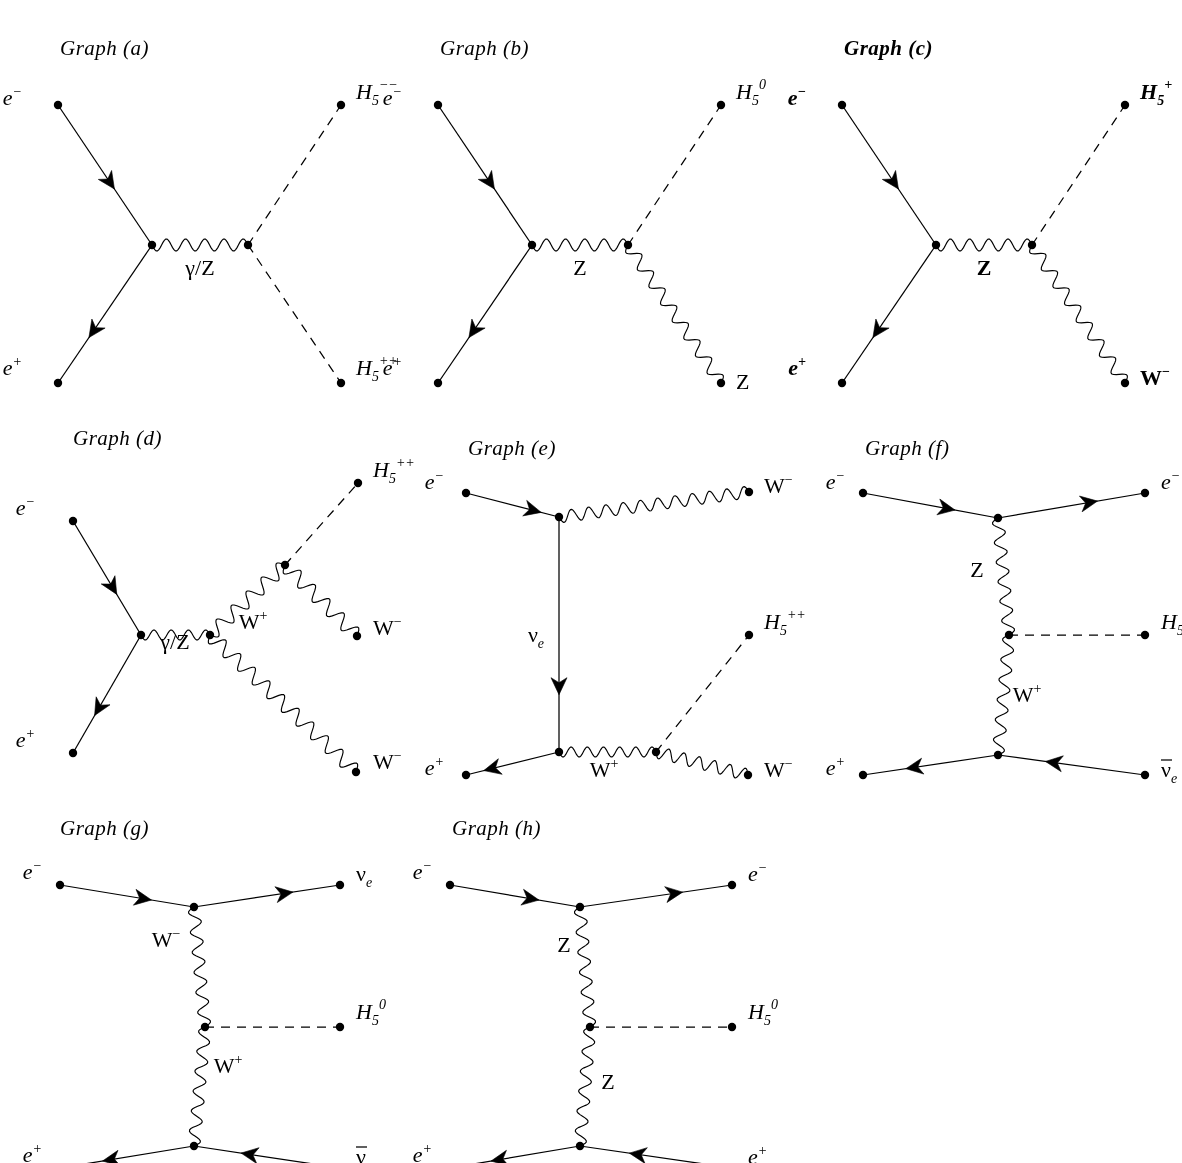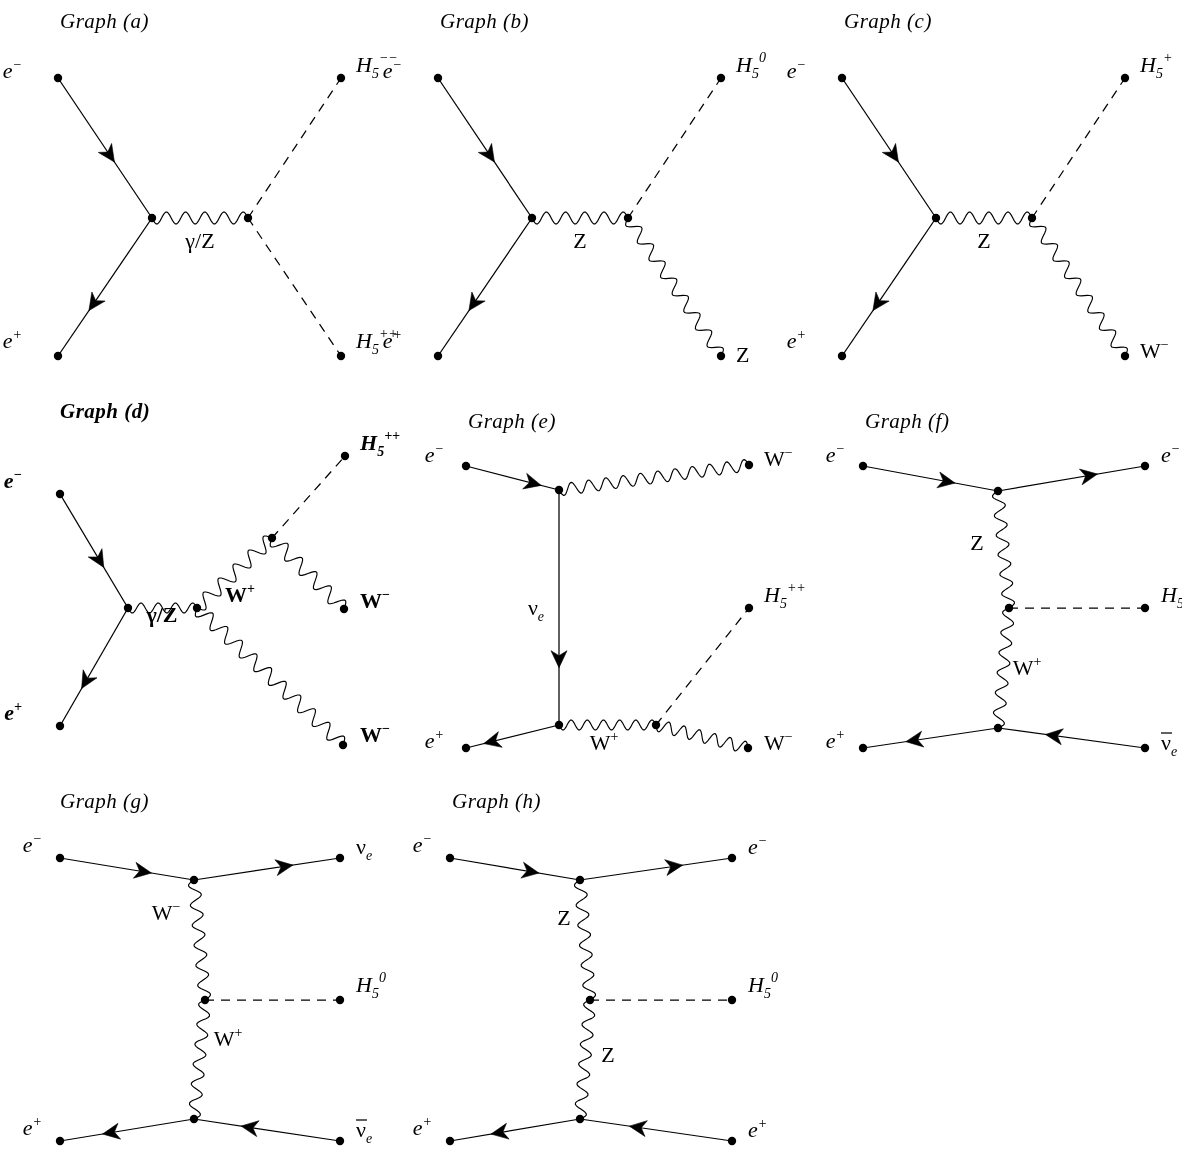--- a/index.html
+++ b/index.html
@@ -1,18 +1,18 @@
 <!DOCTYPE html>
 <html><head>
 <meta charset="utf-8">
 <style>
   html,body{margin:0;padding:0;background:#ffffff;}
   body{width:1182px;height:1163px;font-family:"Liberation Serif",serif;color:#000;}
   #sheet{position:relative;width:1182px;height:1163px;overflow:hidden;}
-  .graph-cell{position:absolute;}
+  .graph-cell{position:absolute;margin-top:27px;}
   svg{display:block;overflow:visible;}
   .gtitle{font-family:"Liberation Serif",serif;font-style:italic;font-size:21px;fill:#000;letter-spacing:.5px;}
   .lbl{font-family:"Liberation Serif",serif;font-size:22px;fill:#000;}
   .lbl-it{font-style:italic;}
   .lbl-up{font-style:normal;}
   .sup{font-size:14px;}
   .sub{font-size:14px;font-style:italic;}
   .line{stroke:#000;stroke-width:1.25;fill:none;}
   .wave{stroke:#000;stroke-width:1.15;fill:none;}
   .dash{stroke:#000;stroke-width:1.25;fill:none;stroke-dasharray:9 7;}
@@ -62,21 +62,21 @@
         <text x="22" y="78" text-anchor="end" class="lbl lbl-it"><tspan>e</tspan><tspan class="sup" dy="-9" dx="0">−</tspan></text>
         <circle cx="58" cy="356" r="4.2" class="vtx"></circle>
         <text x="22" y="348" text-anchor="end" class="lbl lbl-it"><tspan>e</tspan><tspan class="sup" dy="-9" dx="0">+</tspan></text>
         <circle cx="341" cy="78" r="4.2" class="vtx"></circle>
         <text x="356" y="72" text-anchor="start" class="lbl lbl-it"><tspan>H</tspan><tspan class="sub" dy="6" dx="0">5</tspan><tspan class="sup" dy="-16" dx="0">0</tspan></text>
         <circle cx="341" cy="356" r="4.2" class="vtx"></circle>
         <text x="356" y="362" text-anchor="start" class="lbl lbl-up"><tspan>Z</tspan></text>
         <text x="200" y="248" text-anchor="middle" class="lbl lbl-up"><tspan>Z</tspan></text>
       </svg>
     </div>
-    <div class="graph-cell" style="left: 784px; top: 0px;">
+    <div class="graph-cell" style="left: 784px; top: 0px; font-weight: bold;">
       <svg width="398" height="390" viewBox="0 0 398 390">
         <text x="60" y="28" class="gtitle" text-anchor="start">Graph  (c)</text>
         <path class="line" d="M58,78 L152,218"></path>
         <path class="arw" d="M114.44,162.06 L98.32,152.40 L107.75,152.09 L111.60,143.48 Z"></path>
         <path class="line" d="M152,218 L58,356"></path>
         <path class="arw" d="M88.93,310.59 L91.89,292.03 L95.69,300.67 L105.12,301.04 Z"></path>
         <path class="wave" d="M152.00,218.00L153.37,220.60L154.74,222.69L156.11,223.85L157.49,223.85L158.86,222.69L160.23,220.60L161.60,218.00L162.97,215.40L164.34,213.31L165.71,212.15L167.09,212.15L168.46,213.31L169.83,215.40L171.20,218.00L172.57,220.60L173.94,222.69L175.31,223.85L176.69,223.85L178.06,222.69L179.43,220.60L180.80,218.00L182.17,215.40L183.54,213.31L184.91,212.15L186.29,212.15L187.66,213.31L189.03,215.40L190.40,218.00L191.77,220.60L193.14,222.69L194.51,223.85L195.89,223.85L197.26,222.69L198.63,220.60L200.00,218.00L201.37,215.40L202.74,213.31L204.11,212.15L205.49,212.15L206.86,213.31L208.23,215.40L209.60,218.00L210.97,220.60L212.34,222.69L213.71,223.85L215.09,223.85L216.46,222.69L217.83,220.60L219.20,218.00L220.57,215.40L221.94,213.31L223.31,212.15L224.69,212.15L226.06,213.31L227.43,215.40L228.80,218.00L230.17,220.60L231.54,222.69L232.91,223.85L234.29,223.85L235.66,222.69L237.03,220.60L238.40,218.00L239.77,215.40L241.14,213.31L242.51,212.15L243.89,212.15L245.26,213.31L246.63,215.40L248.00,218.00"></path>
         <path class="wave" d="M248.00,218.00L246.67,220.69L245.77,223.09L245.64,224.97L246.47,226.20L248.26,226.78L250.82,226.85L253.81,226.63L256.80,226.40L259.36,226.47L261.15,227.05L261.98,228.28L261.85,230.16L260.95,232.56L259.63,235.25L258.30,237.94L257.40,240.34L257.27,242.22L258.10,243.45L259.89,244.03L262.45,244.10L265.44,243.88L268.43,243.65L270.99,243.72L272.78,244.30L273.61,245.53L273.48,247.41L272.58,249.81L271.25,252.50L269.92,255.19L269.02,257.59L268.89,259.47L269.72,260.70L271.51,261.28L274.07,261.35L277.06,261.13L280.05,260.90L282.61,260.97L284.40,261.55L285.23,262.78L285.10,264.66L284.20,267.06L282.88,269.75L281.55,272.44L280.65,274.84L280.52,276.72L281.35,277.95L283.14,278.53L285.70,278.60L288.69,278.38L291.68,278.15L294.24,278.22L296.03,278.80L296.86,280.03L296.73,281.91L295.83,284.31L294.50,287.00L293.17,289.69L292.27,292.09L292.14,293.97L292.97,295.20L294.76,295.78L297.32,295.85L300.31,295.63L303.30,295.40L305.86,295.47L307.65,296.05L308.48,297.28L308.35,299.16L307.45,301.56L306.13,304.25L304.80,306.94L303.90,309.34L303.77,311.22L304.60,312.45L306.39,313.03L308.95,313.10L311.94,312.88L314.93,312.65L317.49,312.72L319.28,313.30L320.11,314.53L319.98,316.41L319.08,318.81L317.75,321.50L316.42,324.19L315.52,326.59L315.39,328.47L316.22,329.70L318.01,330.28L320.57,330.35L323.56,330.13L326.55,329.90L329.11,329.97L330.90,330.55L331.73,331.78L331.60,333.66L330.70,336.06L329.38,338.75L328.05,341.44L327.15,343.84L327.02,345.72L327.85,346.95L329.64,347.53L332.20,347.60L335.19,347.38L338.18,347.15L340.74,347.22L342.53,347.80L343.36,349.03L343.23,350.91L342.33,353.31L341.00,356.00"></path>
         <path class="dash" d="M248,218 L341,78"></path>
         <circle cx="152" cy="218" r="4.2" class="vtx"></circle>
@@ -85,21 +85,21 @@
         <text x="22" y="78" text-anchor="end" class="lbl lbl-it"><tspan>e</tspan><tspan class="sup" dy="-9" dx="0">−</tspan></text>
         <circle cx="58" cy="356" r="4.2" class="vtx"></circle>
         <text x="22" y="348" text-anchor="end" class="lbl lbl-it"><tspan>e</tspan><tspan class="sup" dy="-9" dx="0">+</tspan></text>
         <circle cx="341" cy="78" r="4.2" class="vtx"></circle>
         <text x="356" y="72" text-anchor="start" class="lbl lbl-it"><tspan>H</tspan><tspan class="sub" dy="6" dx="0">5</tspan><tspan class="sup" dy="-16" dx="0">+</tspan></text>
         <circle cx="341" cy="356" r="4.2" class="vtx"></circle>
         <text x="356" y="358" text-anchor="start" class="lbl lbl-up"><tspan>W</tspan><tspan class="sup" dy="-9" dx="0">−</tspan></text>
         <text x="200" y="248" text-anchor="middle" class="lbl lbl-up"><tspan>Z</tspan></text>
       </svg>
     </div>
-    <div class="graph-cell" style="left: 0px; top: 390px; font-weight: bold;">
+    <div class="graph-cell" style="left: 13px; top: 390px;">
       <svg width="398" height="390" viewBox="0 0 398 390">
         <text x="60" y="28" class="gtitle" text-anchor="start">Graph  (d)</text>
         <path class="line" d="M60,104 L128,218"></path>
         <path class="arw" d="M103.79,177.42 L88.22,166.92 L97.65,167.11 L101.96,158.72 Z"></path>
         <path class="line" d="M128,218 L60,336"></path>
         <path class="arw" d="M81.60,298.52 L83.15,279.80 L87.59,288.13 L97.02,287.79 Z"></path>
         <path class="wave" d="M128.00,218.00L129.23,220.17L130.46,221.91L131.70,222.87L132.93,222.87L134.16,221.91L135.39,220.17L136.63,218.00L137.86,215.83L139.09,214.09L140.32,213.13L141.55,213.13L142.79,214.09L144.02,215.83L145.25,218.00L146.48,220.17L147.71,221.91L148.95,222.87L150.18,222.87L151.41,221.91L152.64,220.17L153.88,218.00L155.11,215.83L156.34,214.09L157.57,213.13L158.80,213.13L160.04,214.09L161.27,215.83L162.50,218.00L163.73,220.17L164.96,221.91L166.20,222.87L167.43,222.87L168.66,221.91L169.89,220.17L171.13,218.00L172.36,215.83L173.59,214.09L174.82,213.13L176.05,213.13L177.29,214.09L178.52,215.83L179.75,218.00L180.98,220.17L182.21,221.91L183.45,222.87L184.68,222.87L185.91,221.91L187.14,220.17L188.38,218.00L189.61,215.83L190.84,214.09L192.07,213.13L193.30,213.13L194.54,214.09L195.77,215.83L197.00,218.00"></path>
         <path class="wave" d="M197.00,218.00L200.14,219.22L202.88,220.00L204.87,219.99L205.94,218.99L206.09,217.00L205.50,214.22L204.50,211.00L203.50,207.78L202.91,205.00L203.06,203.01L204.13,202.01L206.12,202.00L208.86,202.78L212.00,204.00L215.14,205.22L217.88,206.00L219.87,205.99L220.94,204.99L221.09,203.00L220.50,200.22L219.50,197.00L218.50,193.78L217.91,191.00L218.06,189.01L219.13,188.01L221.12,188.00L223.86,188.78L227.00,190.00L230.14,191.22L232.88,192.00L234.87,191.99L235.94,190.99L236.09,189.00L235.50,186.22L234.50,183.00L233.50,179.78L232.91,177.00L233.06,175.01L234.13,174.01L236.12,174.00L238.86,174.78L242.00,176.00L245.14,177.22L247.88,178.00L249.87,177.99L250.94,176.99L251.09,175.00L250.50,172.22L249.50,169.00L248.50,165.78L247.91,163.00L248.06,161.01L249.13,160.01L251.12,160.00L253.86,160.78L257.00,162.00L260.14,163.22L262.88,164.00L264.87,163.99L265.94,162.99L266.09,161.00L265.50,158.22L264.50,155.00L263.50,151.78L262.91,149.00L263.06,147.01L264.13,146.01L266.12,146.00L268.86,146.78L272.00,148.00"></path>
         <path class="wave" d="M272.00,148.00L270.90,151.18L270.21,153.93L270.29,155.90L271.32,156.92L273.30,156.97L276.04,156.25L279.20,155.10L282.36,153.95L285.10,153.23L287.08,153.28L288.11,154.30L288.19,156.27L287.50,159.02L286.40,162.20L285.30,165.38L284.61,168.13L284.69,170.10L285.72,171.12L287.70,171.17L290.44,170.45L293.60,169.30L296.76,168.15L299.50,167.43L301.48,167.48L302.51,168.50L302.59,170.47L301.90,173.22L300.80,176.40L299.70,179.58L299.01,182.33L299.09,184.30L300.12,185.32L302.10,185.37L304.84,184.65L308.00,183.50L311.16,182.35L313.90,181.63L315.88,181.68L316.91,182.70L316.99,184.67L316.30,187.42L315.20,190.60L314.10,193.78L313.41,196.53L313.49,198.50L314.52,199.52L316.50,199.57L319.24,198.85L322.40,197.70L325.56,196.55L328.30,195.83L330.28,195.88L331.31,196.90L331.39,198.87L330.70,201.62L329.60,204.80L328.50,207.98L327.81,210.73L327.89,212.70L328.92,213.72L330.90,213.77L333.64,213.05L336.80,211.90L339.96,210.75L342.70,210.03L344.68,210.08L345.71,211.10L345.79,213.07L345.10,215.82L344.00,219.00"></path>
         <path class="wave" d="M197.00,218.00L195.96,221.19L195.34,223.95L195.46,225.91L196.50,226.89L198.47,226.88L201.18,226.09L204.30,224.85L207.42,223.61L210.13,222.82L212.10,222.81L213.14,223.79L213.26,225.75L212.64,228.51L211.60,231.70L210.56,234.89L209.94,237.65L210.06,239.61L211.10,240.59L213.07,240.58L215.78,239.79L218.90,238.55L222.02,237.31L224.73,236.52L226.70,236.51L227.74,237.49L227.86,239.45L227.24,242.21L226.20,245.40L225.16,248.59L224.54,251.35L224.66,253.31L225.70,254.29L227.67,254.28L230.38,253.49L233.50,252.25L236.62,251.01L239.33,250.22L241.30,250.21L242.34,251.19L242.46,253.15L241.84,255.91L240.80,259.10L239.76,262.29L239.14,265.05L239.26,267.01L240.30,267.99L242.27,267.98L244.98,267.19L248.10,265.95L251.22,264.71L253.93,263.92L255.90,263.91L256.94,264.89L257.06,266.85L256.44,269.61L255.40,272.80L254.36,275.99L253.74,278.75L253.86,280.71L254.90,281.69L256.87,281.68L259.58,280.89L262.70,279.65L265.82,278.41L268.53,277.62L270.50,277.61L271.54,278.59L271.66,280.55L271.04,283.31L270.00,286.50L268.96,289.69L268.34,292.45L268.46,294.41L269.50,295.39L271.47,295.38L274.18,294.59L277.30,293.35L280.42,292.11L283.13,291.32L285.10,291.31L286.14,292.29L286.26,294.25L285.64,297.01L284.60,300.20L283.56,303.39L282.94,306.15L283.06,308.11L284.10,309.09L286.07,309.08L288.78,308.29L291.90,307.05L295.02,305.81L297.73,305.02L299.70,305.01L300.74,305.99L300.86,307.95L300.24,310.71L299.20,313.90L298.16,317.09L297.54,319.85L297.66,321.81L298.70,322.79L300.67,322.78L303.38,321.99L306.50,320.75L309.62,319.51L312.33,318.72L314.30,318.71L315.34,319.69L315.46,321.65L314.84,324.41L313.80,327.60L312.76,330.79L312.14,333.55L312.26,335.51L313.30,336.49L315.27,336.48L317.98,335.69L321.10,334.45L324.22,333.21L326.93,332.42L328.90,332.41L329.94,333.39L330.06,335.35L329.44,338.11L328.40,341.30L327.36,344.49L326.74,347.25L326.86,349.21L327.90,350.19L329.87,350.18L332.58,349.39L335.70,348.15L338.82,346.91L341.53,346.12L343.50,346.11L344.54,347.09L344.66,349.05L344.04,351.81L343.00,355.00"></path>

